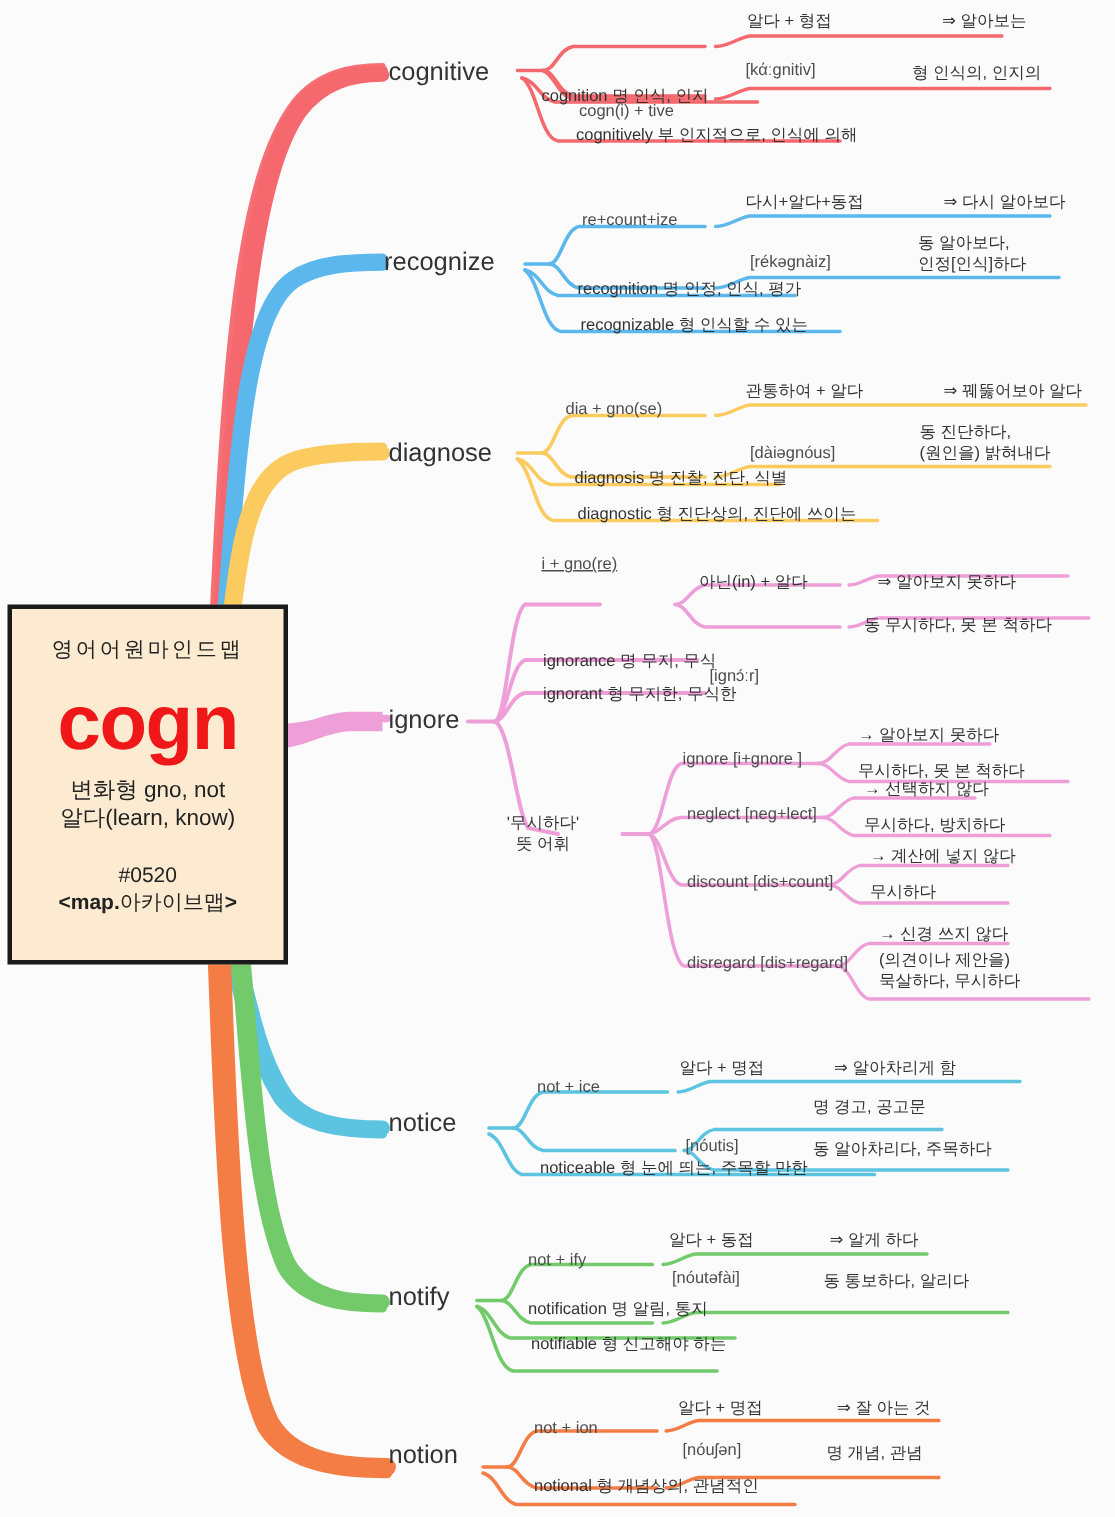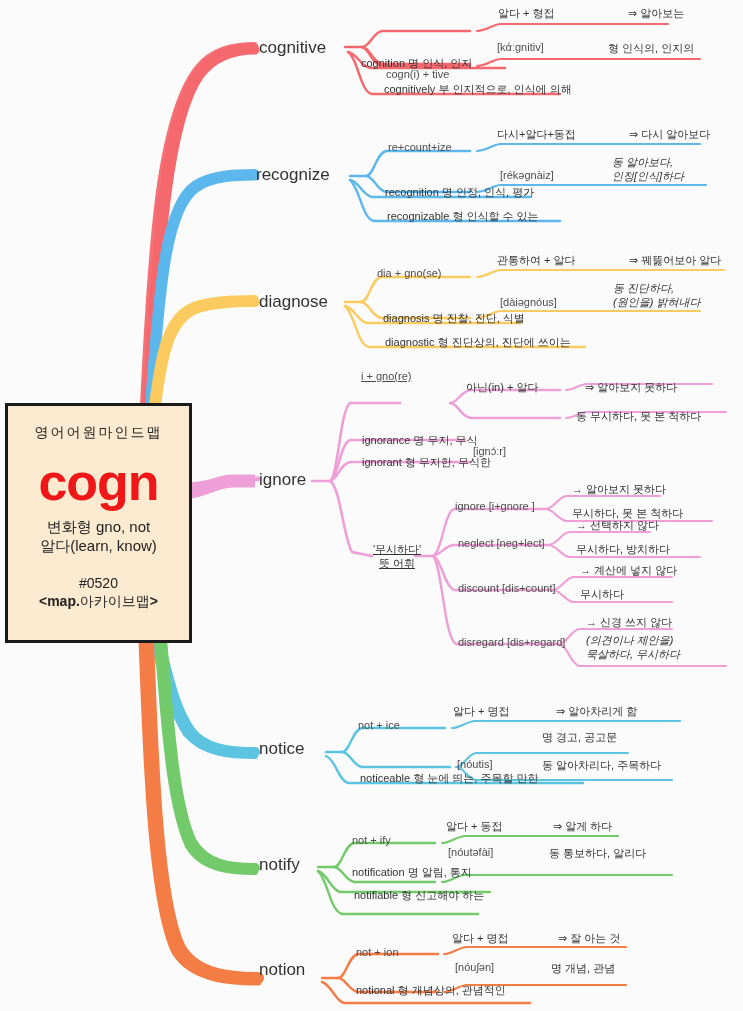--- a/index.html
+++ b/index.html
@@ -24,21 +24,21 @@
   .cn-sub{font-size:15px;color:#222;margin-top:10px;text-align:center;line-height:1.25;}
   .cn-id{font-size:14px;color:#222;margin-top:18px;text-align:center;line-height:1.35;}
   .cn-id b{font-weight:bold;}
 
   
   .lbl{position:absolute;white-space:nowrap;z-index:4;}
   .branch-title{font-size:17px;color:#333;}
   .t-sub{font-size:11px;color:#4d4d4d;}
   .t-sub-ko{font-size:11px;color:#333;}
   .t-leaf{font-size:11px;color:#333;}
-  .t-two{font-size:11px;color:#333;line-height:1.25;white-space:normal;font-style:italic;}
+  .t-two{font-size:11px;color:#333;line-height:1.25;white-space:normal;}
   .t-quote{font-size:11px;color:#333;line-height:1.3;text-align:center;white-space:normal;}
 </style>
 </head>
 <body>
 
 <div id="map-root">
 
   <svg id="branches" viewBox="0 0 743 1011">
 
     <g>
@@ -203,21 +203,21 @@
 
   <div class="lbl branch-title" style="left:259px;top:470px;">ignore</div>
   <div class="lbl t-sub" style="left:361px;top:370px;text-decoration:underline;">i + gno(re)</div>
   <div class="lbl t-sub-ko" style="left:466px;top:380px;">아닌(in) + 알다</div>
   <div class="lbl t-sub-ko" style="left:585px;top:380px;">⇒ 알아보지 못하다</div>
   <div class="lbl t-sub" style="left:473px;top:409px;margin-top:36px;">[ignɔ́ːr]</div>
   <div class="lbl t-sub-ko" style="left:576px;top:409px;">동 무시하다, 못 본 척하다</div>
   <div class="lbl t-leaf" style="left:362px;top:433px;">ignorance 명 무지, 무식</div>
   <div class="lbl t-leaf" style="left:362px;top:455px;">ignorant 형 무지한, 무식한</div>
 
-  <div class="lbl t-quote" style="left:361px;top:542px;width:72px;text-decoration:underline;">
+  <div class="lbl t-quote" style="left:326px;top:542px;width:72px;">
     <div>'무시하다'</div>
     <div>뜻 어휘</div>
   </div>
 
   <div class="lbl t-sub" style="left:455px;top:500px;">ignore [i+gnore ]</div>
   <div class="lbl t-sub-ko" style="left:572px;top:482px;">→ 알아보지 못하다</div>
   <div class="lbl t-sub-ko" style="left:572px;top:506px;">무시하다, 못 본 척하다</div>
 
   <div class="lbl t-sub" style="left:458px;top:537px;">neglect [neg+lect]</div>
   <div class="lbl t-sub-ko" style="left:576px;top:518px;">→ 선택하지 않다</div>

